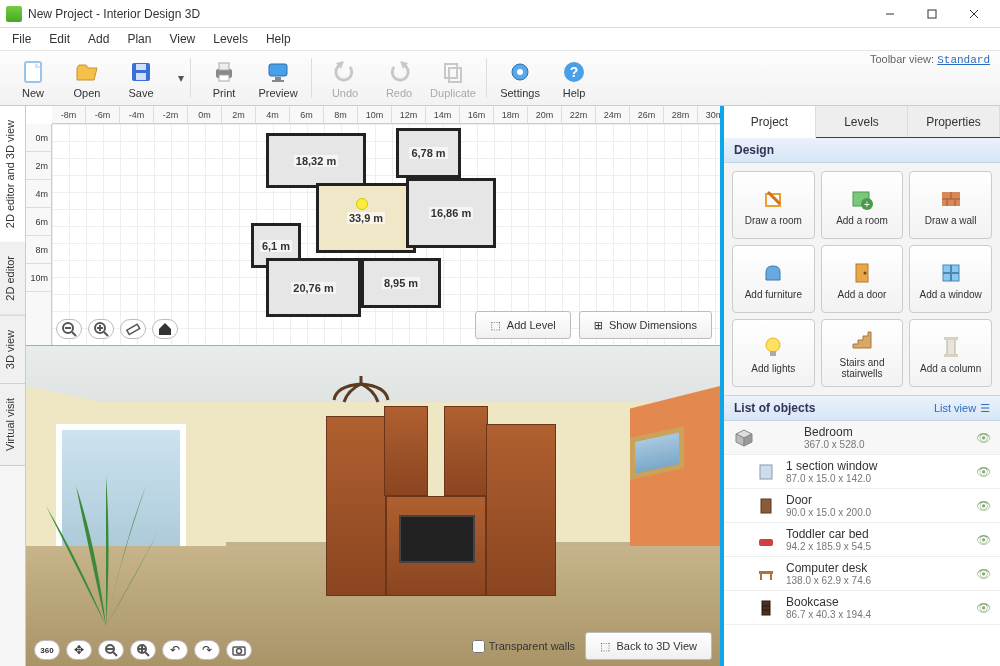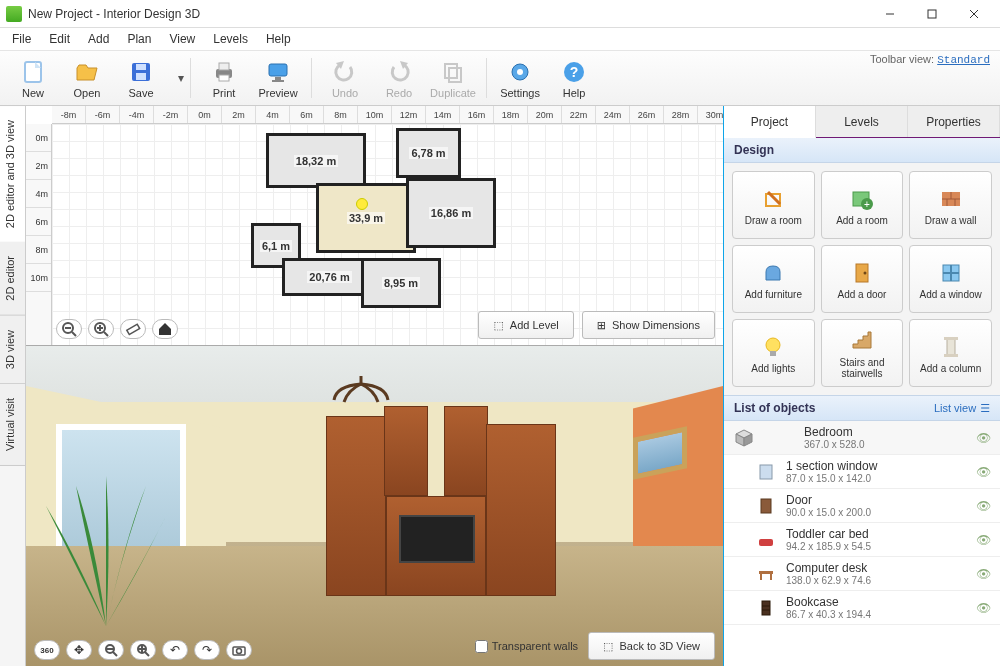--- a/index.html
+++ b/index.html
@@ -27,21 +27,21 @@
 .tb-right { position: absolute; right: 10px; top: 2px; font-size: 11px; color: #666; }
 .tb-right a { color: #2a6dbf; text-decoration: underline; font-family: Liberation Mono, monospace; }
 
 
 .main { display: flex; height: calc(666px - 28px - 22px - 56px); }
 .vertical-tabs { width: 26px; background: #f5f5f5; border-right: 1px solid #ccc; display: flex; flex-direction: column; }
 .vtab { flex: 0 0 auto; writing-mode: vertical-rl; transform: rotate(180deg); padding: 14px 4px; font-size: 11px; text-align: center; border-top: 1px solid #ccc; cursor: pointer; background: #f0f0f0; }
 .vtab.active { background: #fff; font-weight: 500; }
 .vtab:first-child { border-top: none; }
 
-.center { flex: 1; display: flex; flex-direction: column; position: relative; border-right: 1px solid #0ea5e9; }
+.center { flex: 1; display: flex; flex-direction: column; position: relative; border-right: 4px solid #0ea5e9; }
 .plan-area { height: 240px; position: relative; background: #fff; overflow: hidden; border-bottom: 1px solid #aaa; }
 .ruler-h { position: absolute; top: 0; left: 26px; right: 0; height: 18px; background: #f8f8f8; border-bottom: 1px solid #ccc; display: flex; font-size: 9px; color: #444; }
 .ruler-h div { flex: 0 0 34px; border-right: 1px solid #ddd; text-align: center; line-height: 18px; }
 .ruler-v { position: absolute; top: 18px; left: 0; width: 26px; bottom: 0; background: #f8f8f8; border-right: 1px solid #ccc; font-size: 9px; }
 .ruler-v div { height: 28px; border-bottom: 1px solid #ddd; text-align: right; padding-right: 3px; line-height: 28px; }
 .grid { position: absolute; top: 18px; left: 26px; right: 0; bottom: 0;
   background-image: linear-gradient(#eee 1px, transparent 1px), linear-gradient(90deg, #eee 1px, transparent 1px);
   background-size: 17px 17px; }
 .floorplan { position: absolute; top: 22px; left: 240px; width: 240px; height: 190px; }
 .room { position: absolute; border: 3px solid #222; background: #e6e6e6; font-size: 11px; font-weight: bold; display: flex; align-items: center; justify-content: center; color: #333; }
@@ -273,21 +273,21 @@
           </div>
         <div class="room" style="left:50px;top:55px;width:100px;height:70px;background:#efe7c8;">
             <span class="rlabel">33,9 m</span>
           </div>
         <div class="room" style="left:140px;top:50px;width:90px;height:70px;">
             <span class="rlabel">16,86 m</span>
           </div>
         <div class="room" style="left:-15px;top:95px;width:50px;height:45px;">
             <span class="rlabel">6,1 m</span>
           </div>
-        <div class="room" style="left:16px;top:130px;width:95px;height:38px;">
+        <div class="room" style="left:0;top:130px;width:95px;height:59px;">
             <span class="rlabel">20,76 m</span>
           </div>
         <div class="room" style="left:95px;top:130px;width:80px;height:50px;">
             <span class="rlabel">8,95 m</span>
           </div>
         <div style="position:absolute;left:90px;top:70px;width:12px;height:12px;border-radius:50%;background:#ffeb3b;border:1px solid #cc0;"></div>
       </div>
       <div class="plan-tools">
         <div class="ptool">
             <svg width="16" height="16">

